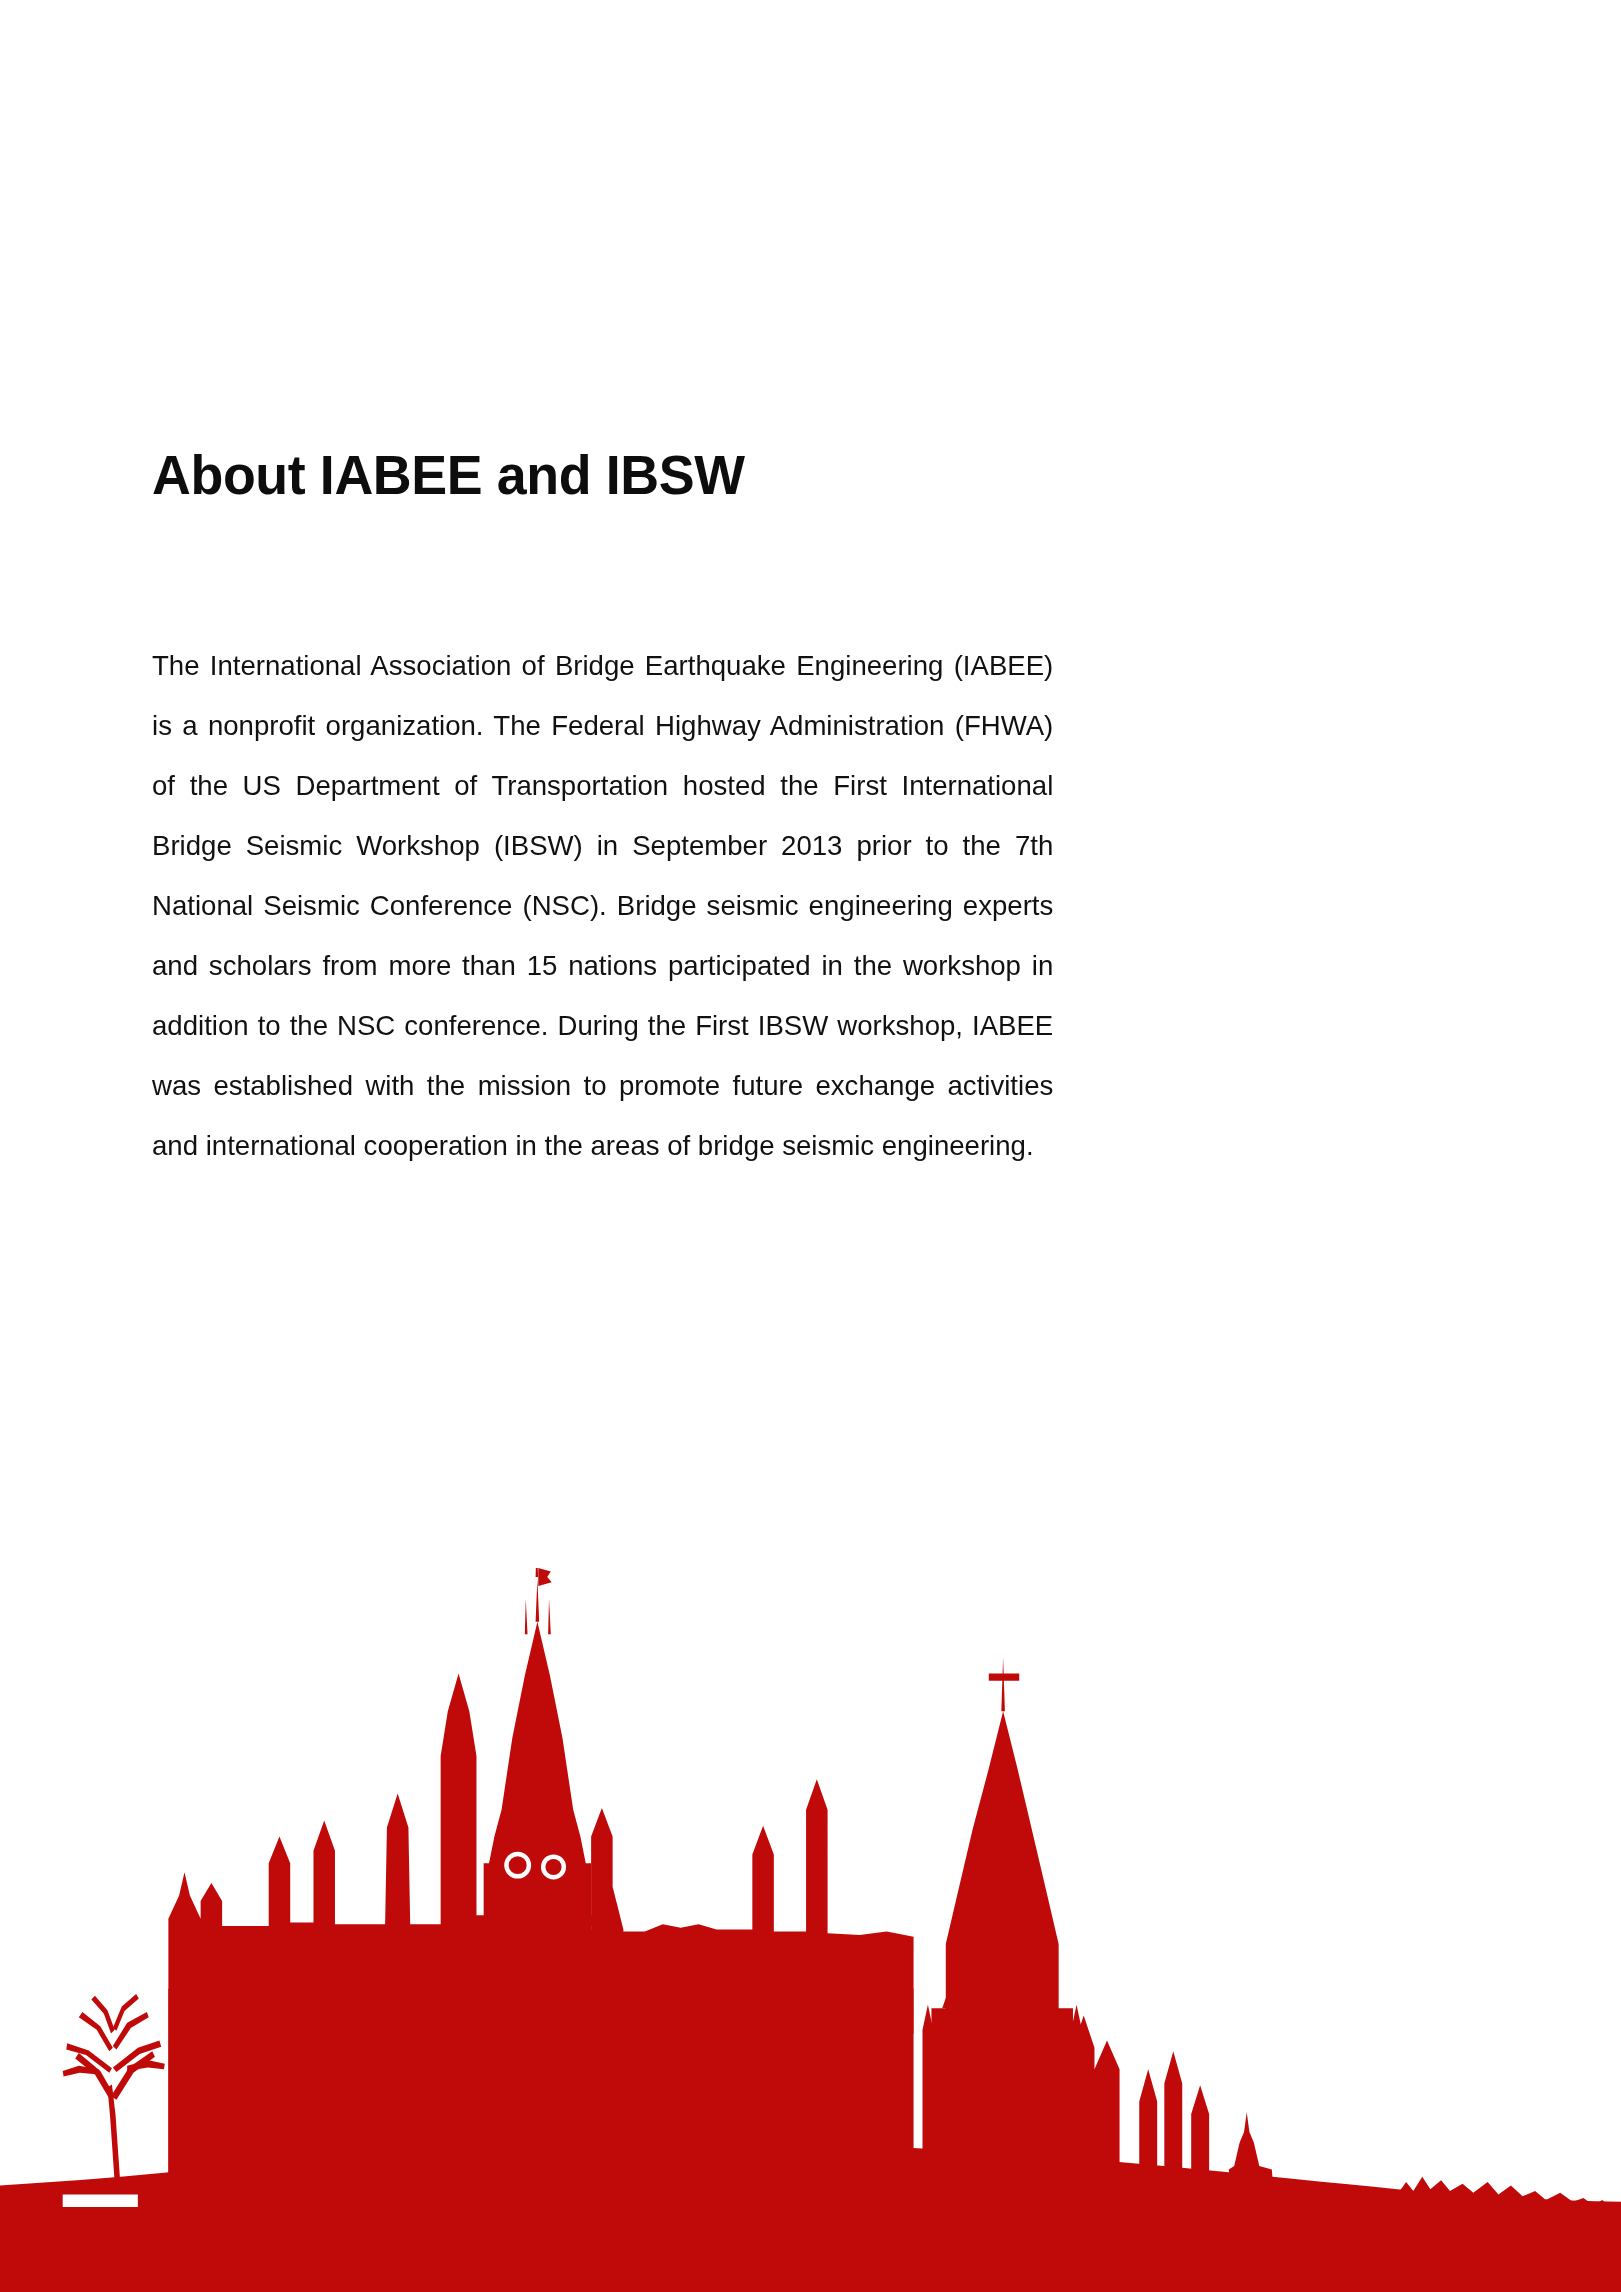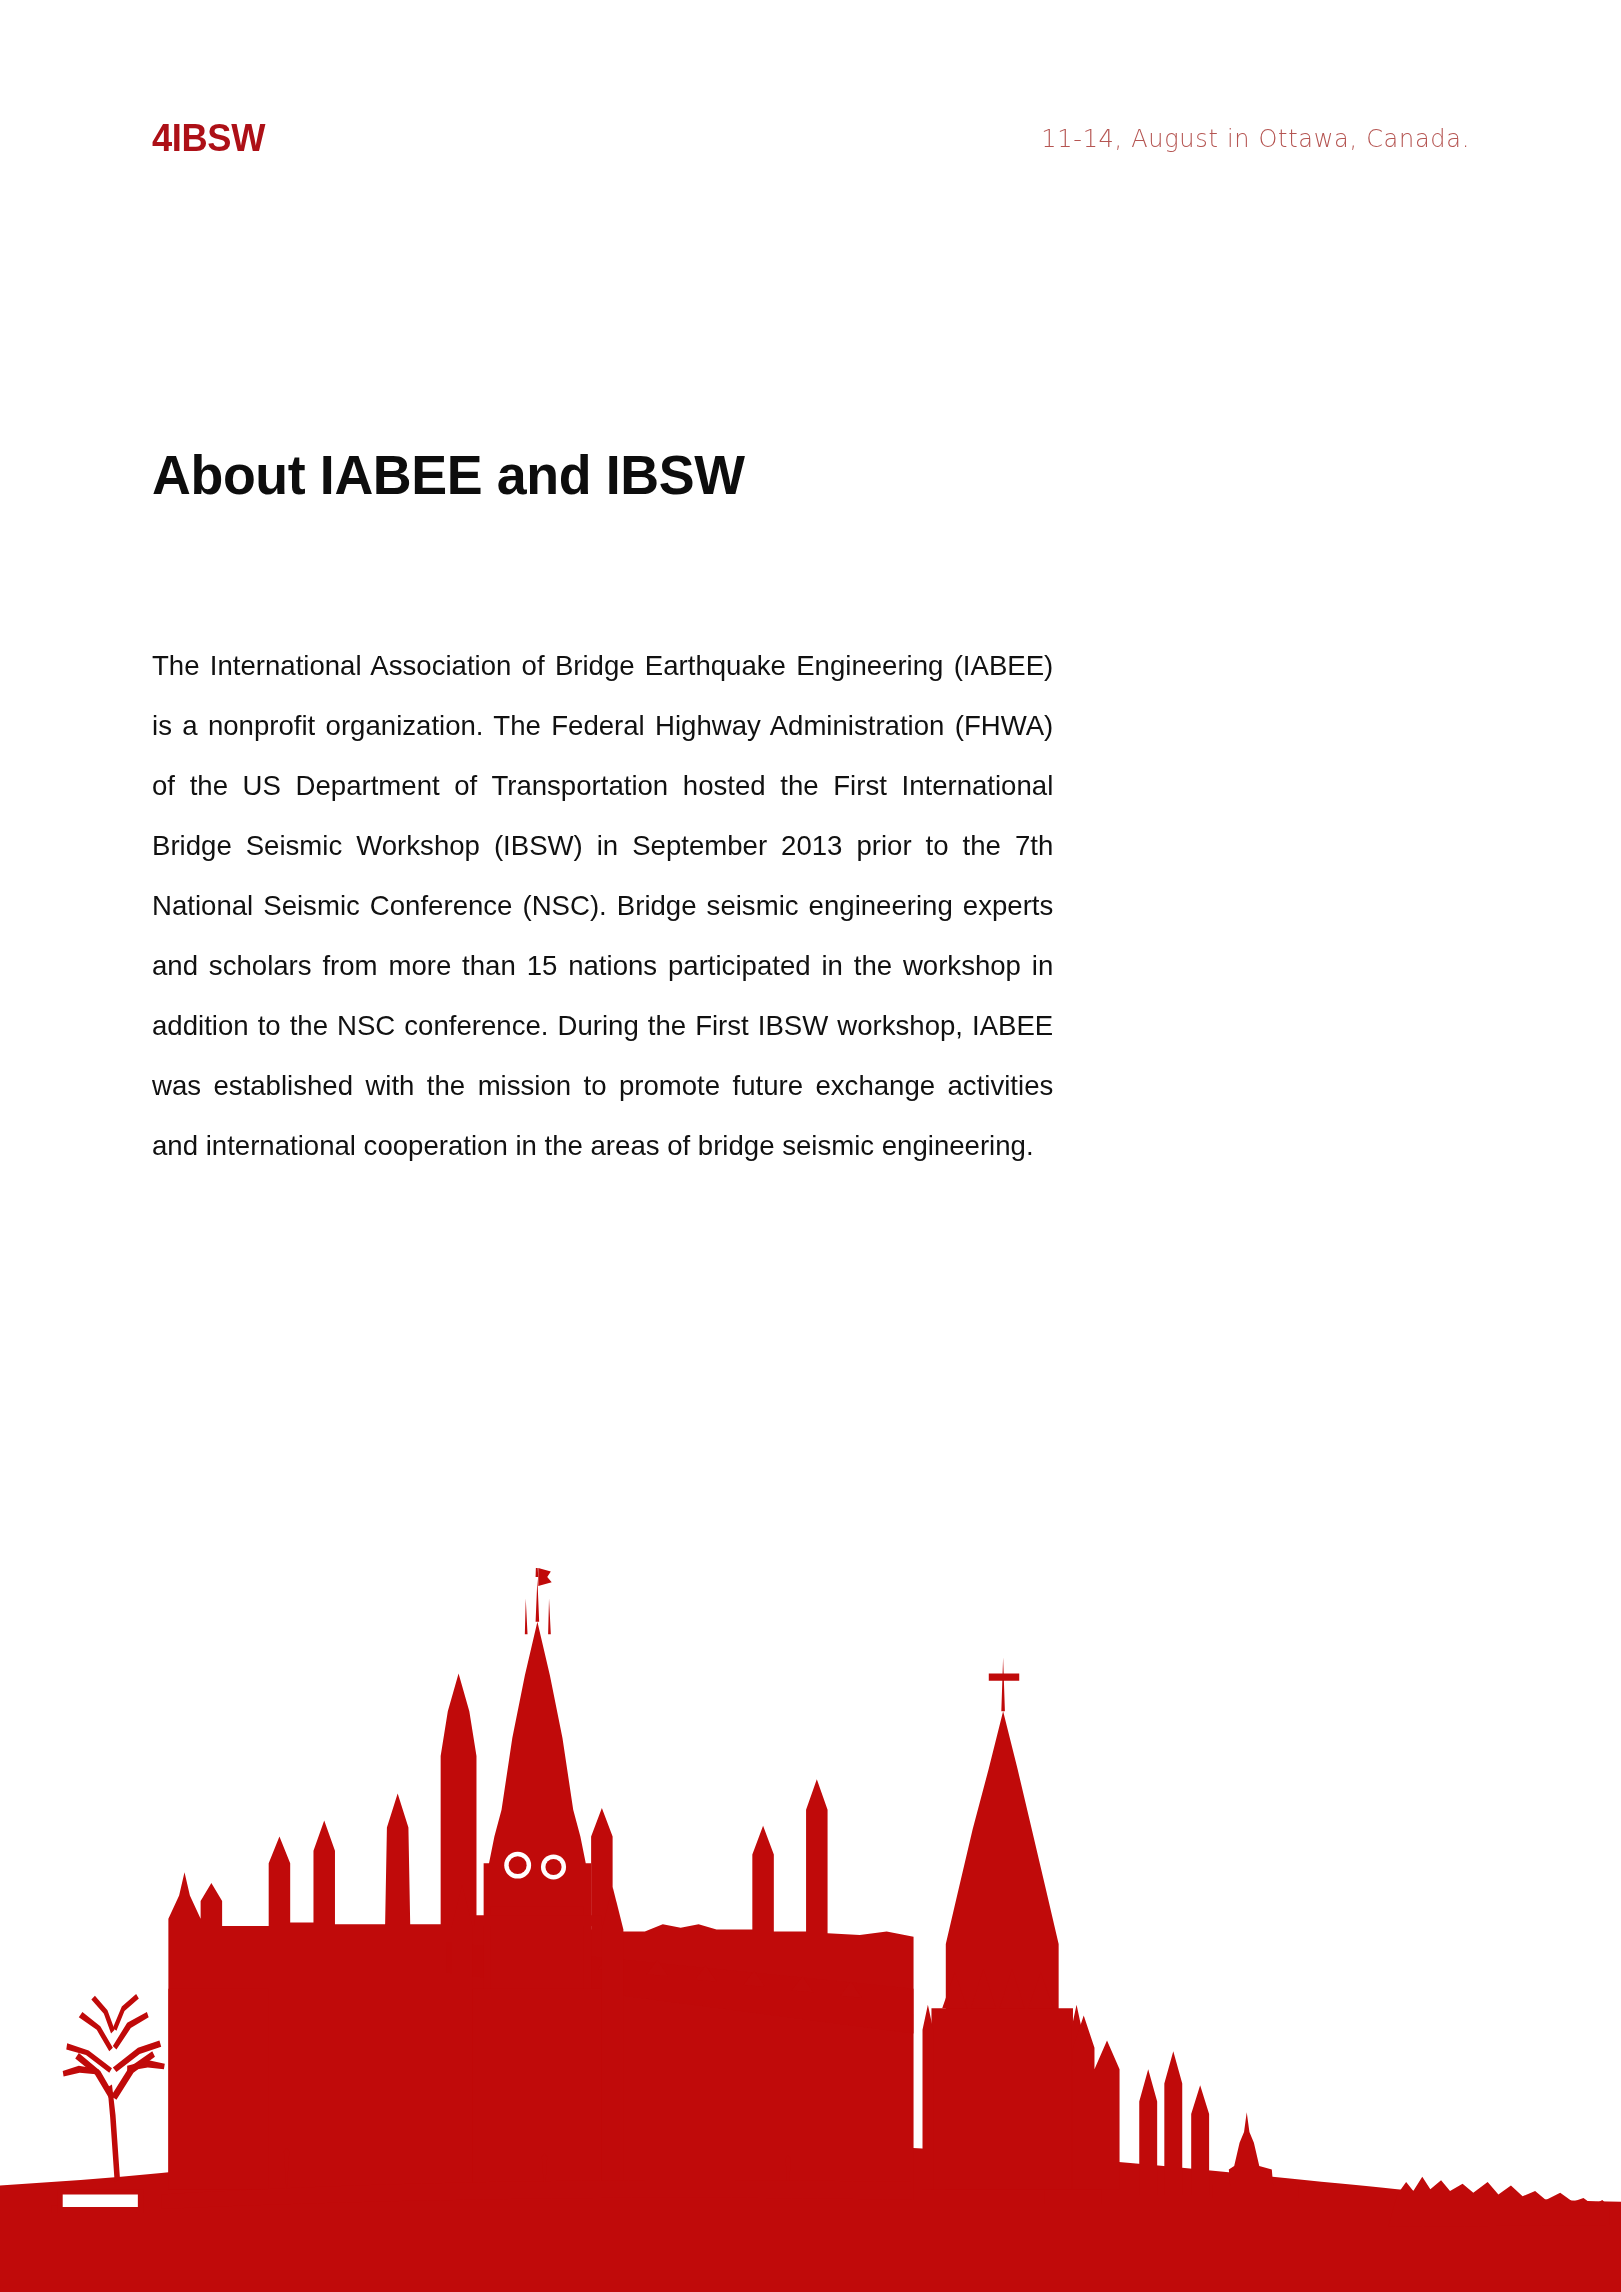--- a/index.html
+++ b/index.html
@@ -101,24 +101,20 @@
     display: block;
     width: 100%;
     height: 100%;
   }
 </style>
 </head>
 <body>
 
 <div class="page">
 
-  <div class="header">
-    <div class="logo">4IBSW</div>
-    <div class="event-line">11-14, August in Ottawa, Canada.</div>
-  </div>
 
   <h1 class="page-title">About IABEE and IBSW</h1>
 
   <div class="body-copy">
     <p>The International Association of Bridge Earthquake Engineering (IABEE) is a nonprofit organization. The Federal Highway Administration (FHWA) of the US Department of Transportation hosted the First International Bridge Seismic Workshop (IBSW) in September 2013 prior to the 7th National Seismic Conference (NSC). Bridge seismic engineering experts and scholars from more than 15 nations participated in the workshop in addition to the NSC conference. During the First IBSW workshop, IABEE was established with the mission to promote future exchange activities and international cooperation in the areas of bridge seismic engineering.</p>
   </div>
 
   <div class="skyline">
     <svg viewBox="0 0 1811 810" preserveAspectRatio="none" aria-hidden="true">
       <g fill="#C00A0A">

